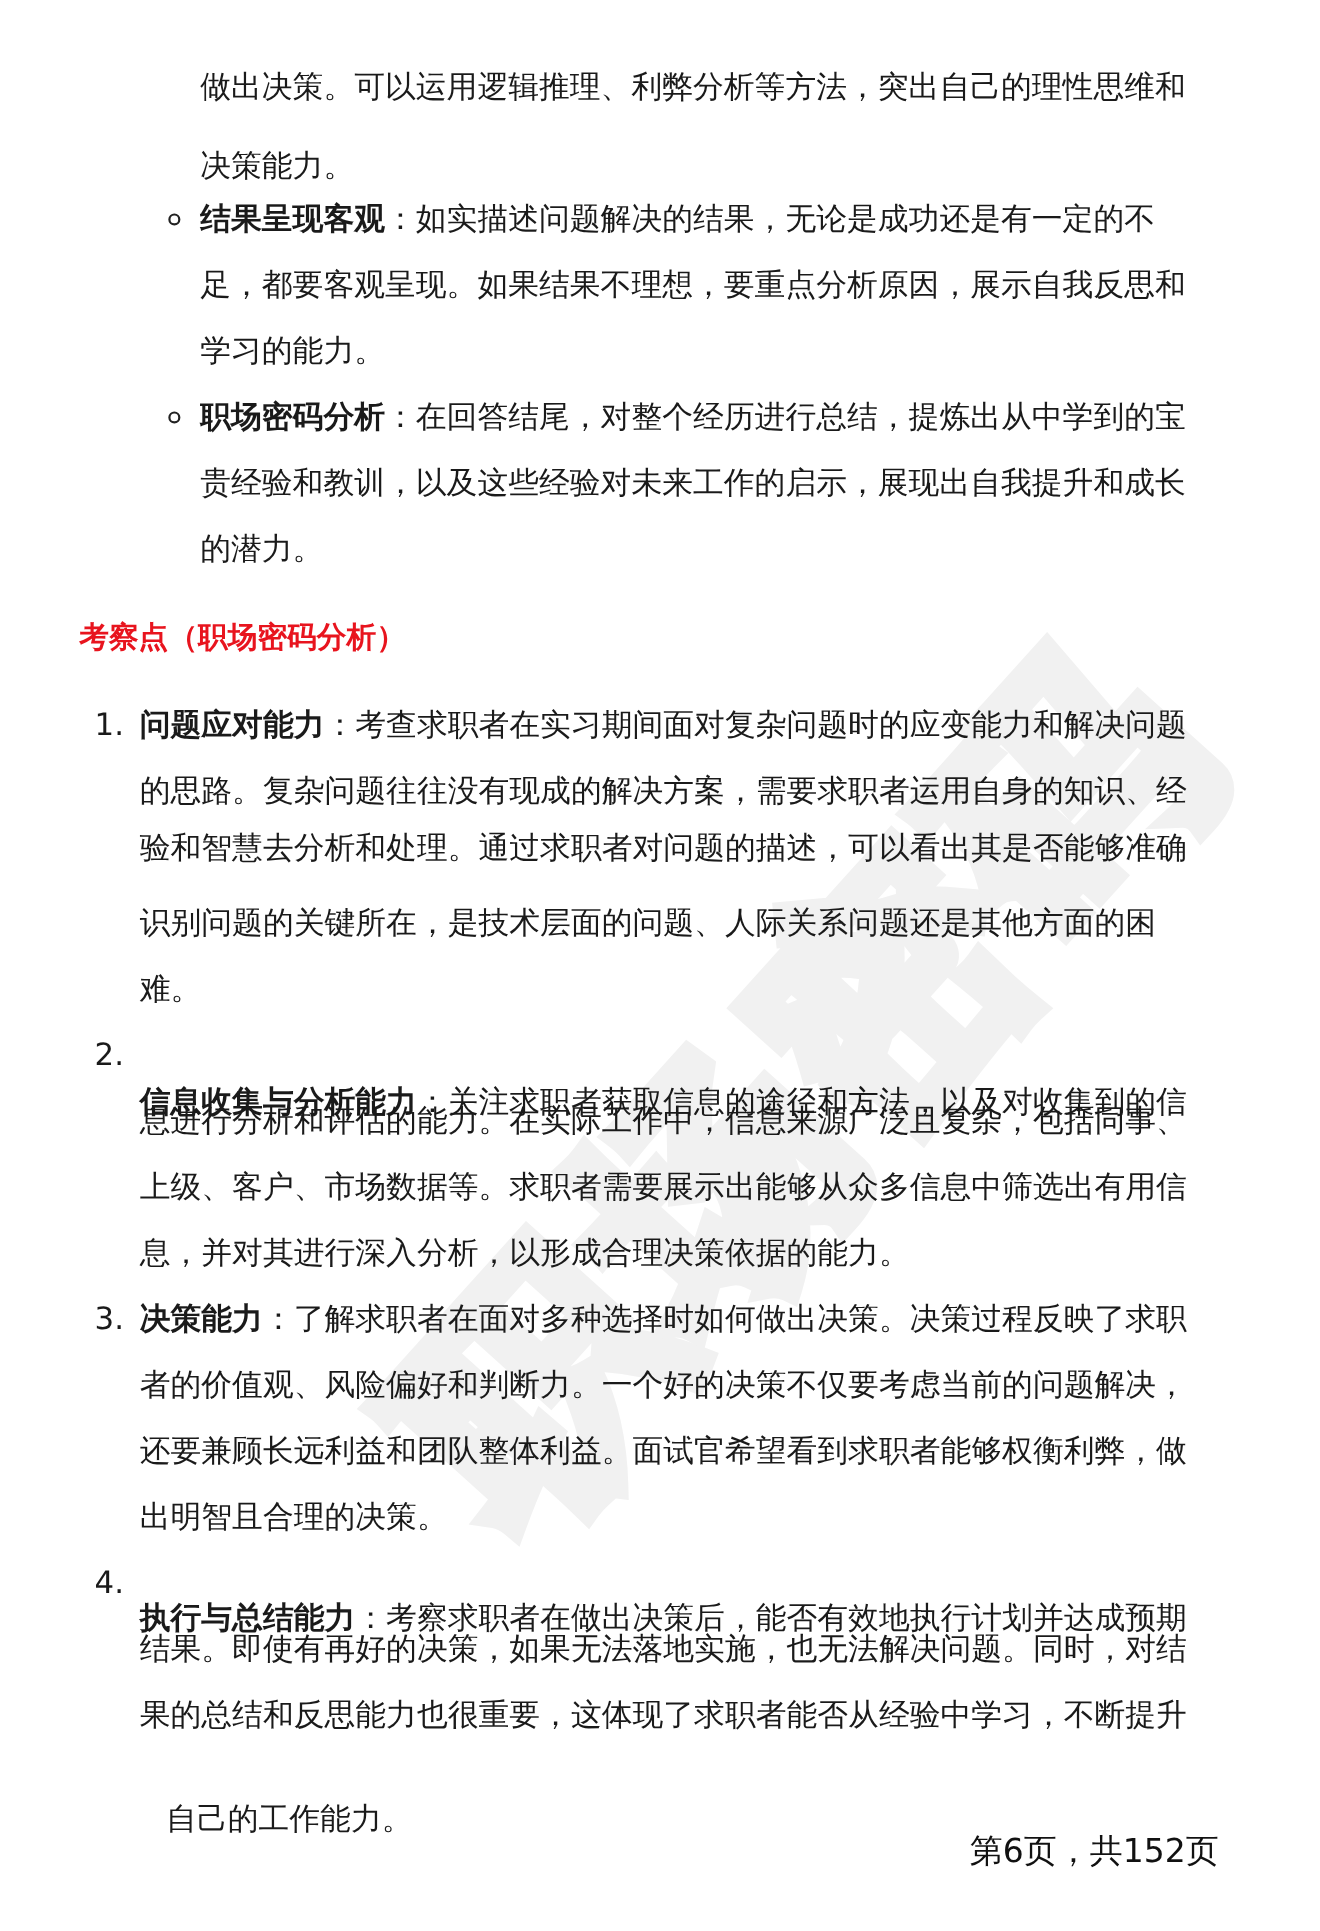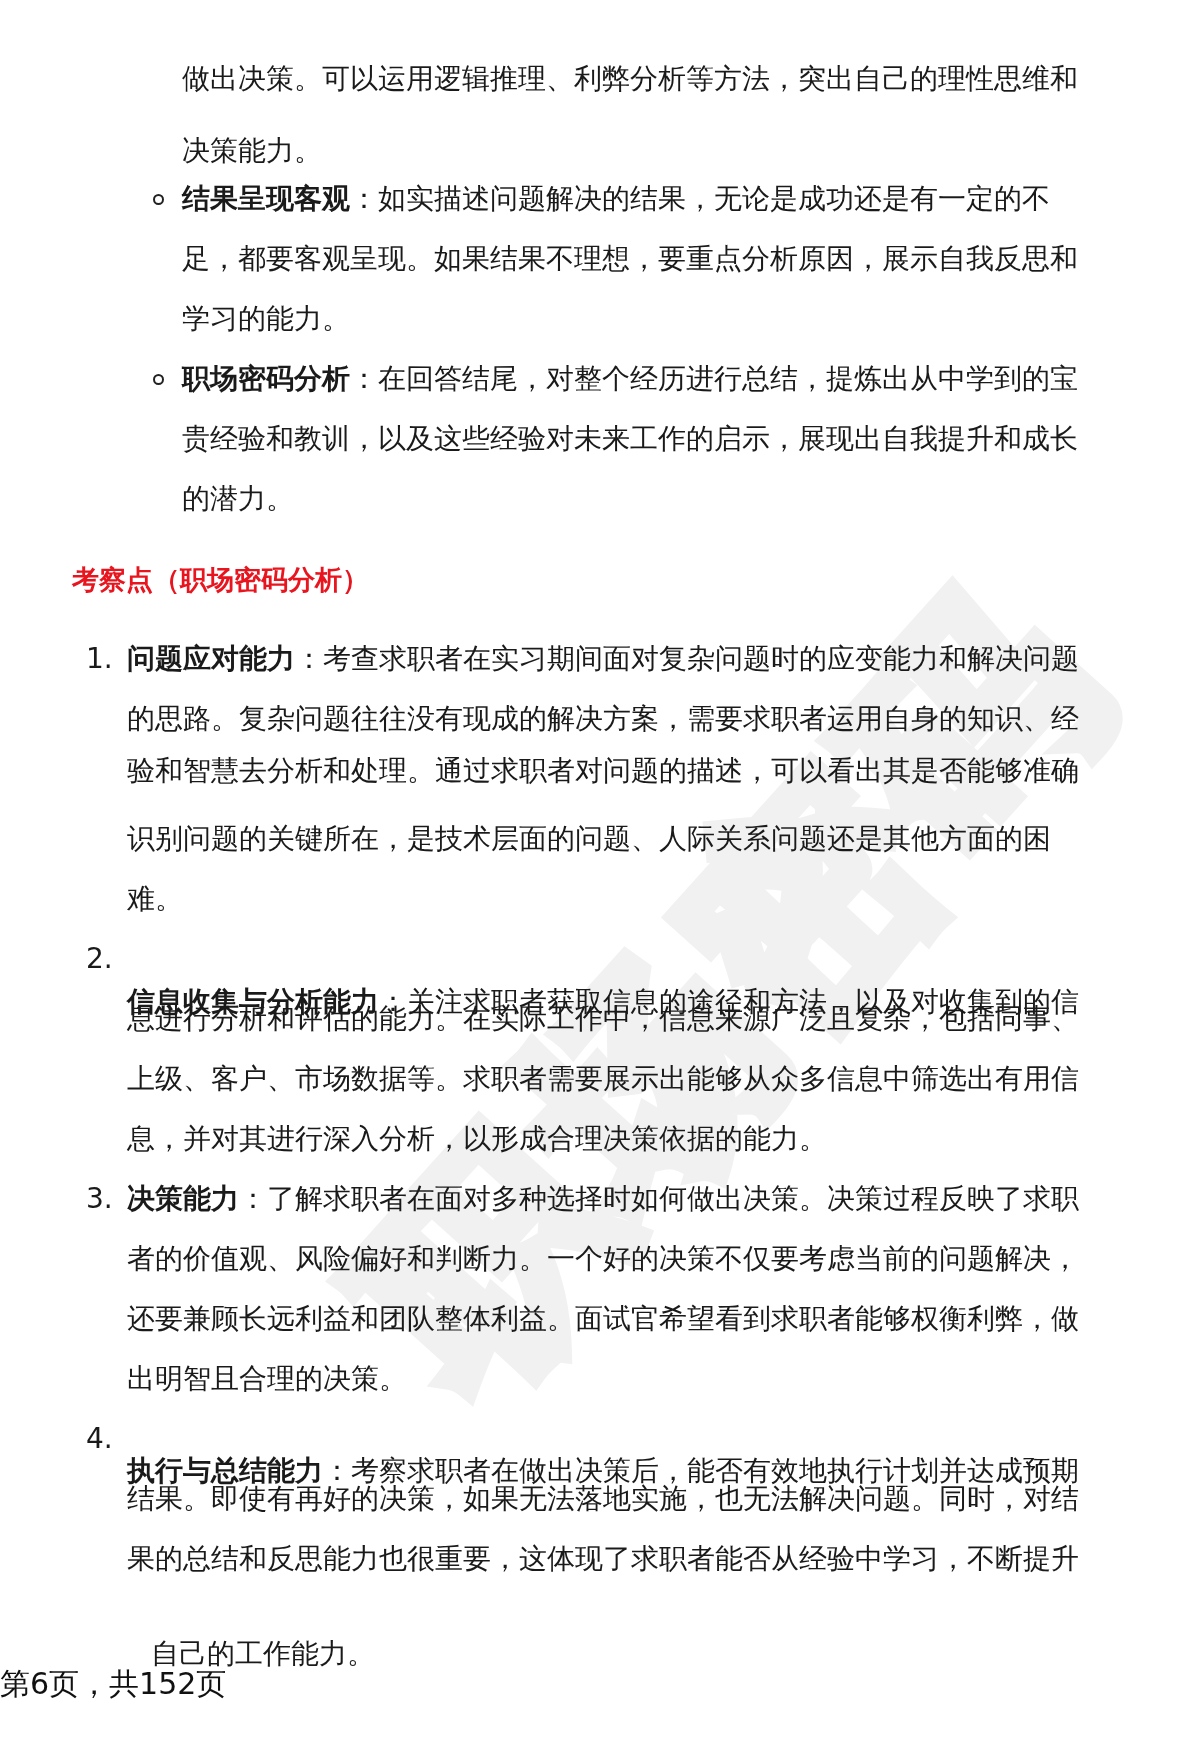--- a/index.html
+++ b/index.html
@@ -64,21 +64,21 @@
       line-height: 40px;
       font-weight: bold;
       color: #e8141e;
       white-space: nowrap;
     }
     .footer {
       position: absolute;
       left: 0;
       width: 1108px;
       top: 1664px;
-      text-align: left;
+      text-align: right;
       font-size: 30px;
       line-height: 40px;
       color: #111;
     }
   </style>
 </head>
 <body>
 
 <div class="watermark">职场密码</div>
 

